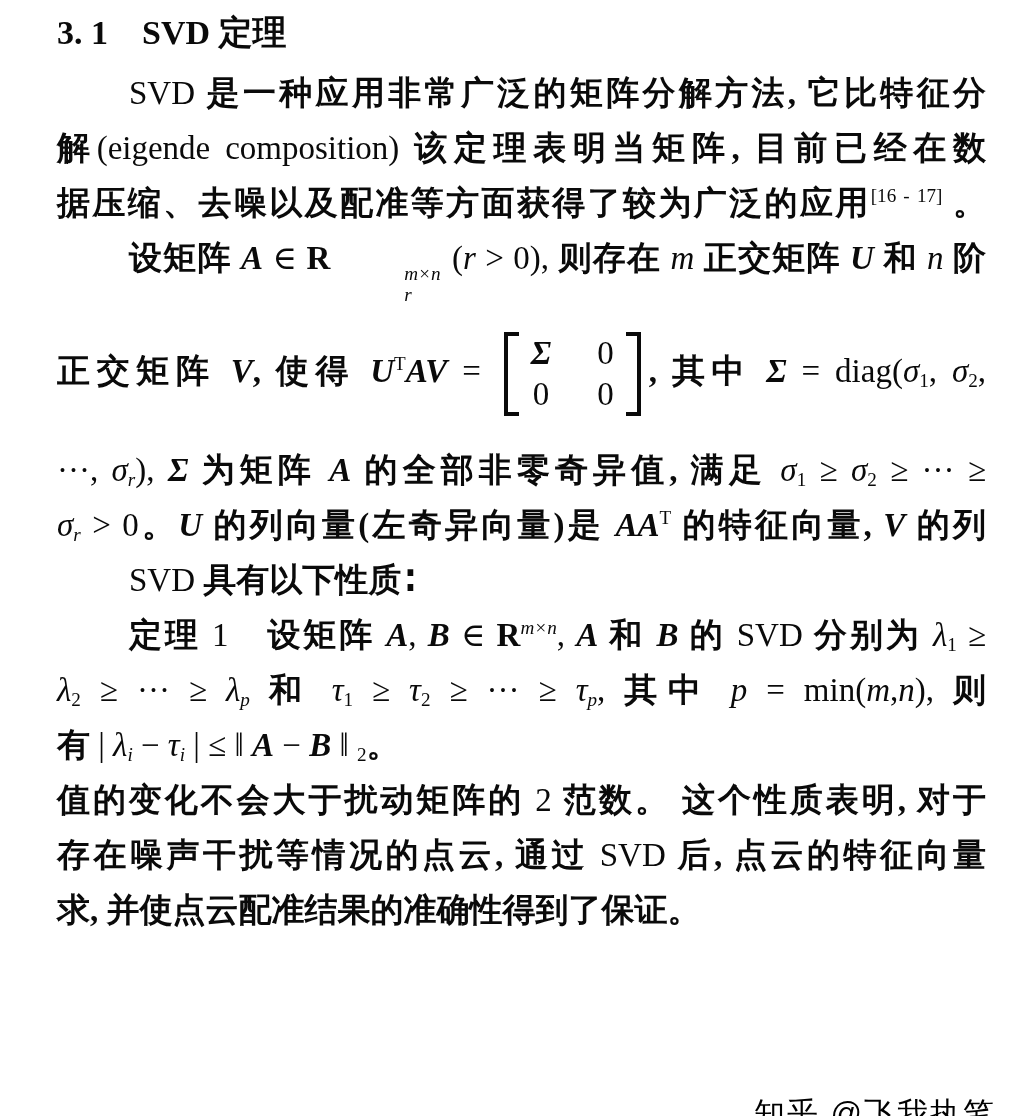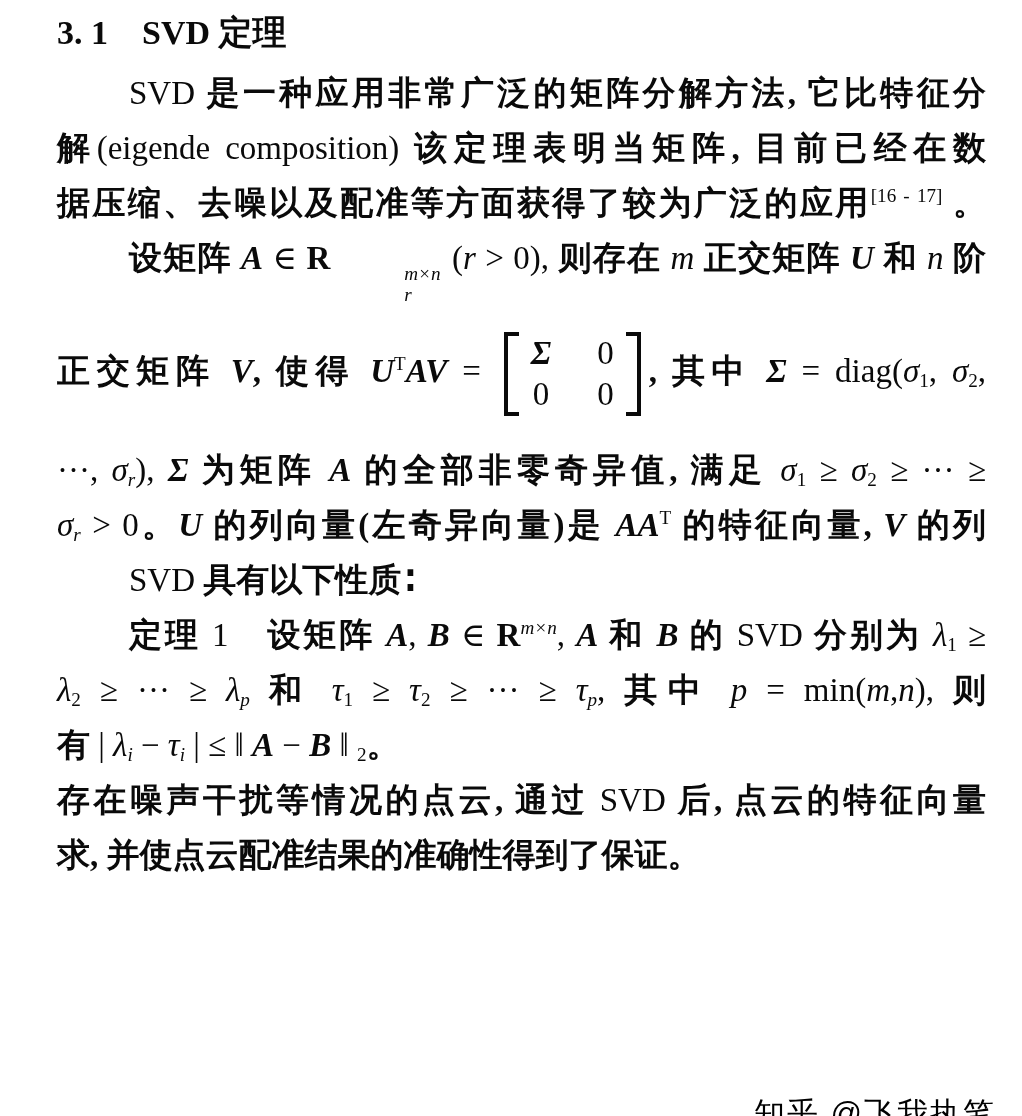--- a/index.html
+++ b/index.html
@@ -118,17 +118,18 @@
             <span class="s-r">0</span>
           </span>
           <span class="m-brk r"></span>
         </span><span class="s-c">, 其中 </span><span class="s-bi">Σ</span><span class="s-r"> = diag(</span><span class="s-i">σ</span><span class="s-r v-sub">1</span><span class="s-r">, </span><span class="s-i">σ</span><span class="s-r v-sub">2</span><span class="s-r">,</span></div>
       <div class="line j"><span class="s-r">···, </span><span class="s-i">σ</span><span class="s-i v-sub">r</span><span class="s-r">), </span><span class="s-bi">Σ</span><span class="s-c"> 为矩阵 </span><span class="s-bi">A</span><span class="s-c"> 的全部非零奇异值, 满足 </span><span class="s-i">σ</span><span class="s-r v-sub">1</span><span class="s-r"> ≥ </span><span class="s-i">σ</span><span class="s-r v-sub">2</span><span class="s-r"> ≥ ··· ≥</span></div>
       <div class="line j"><span class="s-i">σ</span><span class="s-i v-sub">r</span><span class="s-r"> &gt; 0</span><span class="s-c">。</span><span class="s-bi">U</span><span class="s-c"> 的列向量(左奇异向量)是 </span><span class="s-bi">AA</span><span class="s-r v-sup">T</span><span class="s-c"> 的特征向量, </span><span class="s-bi">V</span><span class="s-c"> 的列</span></div>
       <div class="line ind"><span class="s-r">SVD </span><span class="s-c">具有以下性质∶</span></div>
       <div class="line ind j"><span class="s-c">定理</span><span class="s-r"> 1</span><span class="s-c">　设矩阵 </span><span class="s-bi">A</span><span class="s-r">, </span><span class="s-bi">B</span><span class="s-r"> ∈ </span><span class="s-br">R</span><span class="s-i v-sup">m×n</span><span class="s-r">, </span><span class="s-bi">A</span><span class="s-c"> 和 </span><span class="s-bi">B</span><span class="s-c"> 的 </span><span class="s-r">SVD </span><span class="s-c">分别为 </span><span class="s-i">λ</span><span class="s-r v-sub">1</span><span class="s-r"> ≥</span></div>
       <div class="line j"><span class="s-i">λ</span><span class="s-r v-sub">2</span><span class="s-r"> ≥ ··· ≥ </span><span class="s-i">λ</span><span class="s-i v-sub">p</span><span class="s-c"> 和 </span><span class="s-i">τ</span><span class="s-r v-sub">1</span><span class="s-r"> ≥ </span><span class="s-i">τ</span><span class="s-r v-sub">2</span><span class="s-r"> ≥ ··· ≥ </span><span class="s-i">τ</span><span class="s-i v-sub">p</span><span class="s-r">, </span><span class="s-c">其中 </span><span class="s-i">p</span><span class="s-r"> = min(</span><span class="s-i">m</span><span class="s-r">,</span><span class="s-i">n</span><span class="s-r">), </span><span class="s-c">则</span></div>
       <div class="line"><span class="s-c">有 </span><span class="s-r">| </span><span class="s-i">λ</span><span class="s-i v-sub">i</span><span class="s-r"> − </span><span class="s-i">τ</span><span class="s-i v-sub">i</span><span class="s-r"> | ≤ ‖ </span><span class="s-bi">A</span><span class="s-r"> − </span><span class="s-bi">B</span><span class="s-r"> ‖ </span><span class="s-r v-sub">2</span><span class="s-c">。</span></div>
+      <div class="line j"><span class="s-c">值的变化不会大于扰动矩阵的 </span><span class="s-r">2</span><span class="s-c"> 范数。 这个性质表明, 对于</span></div>
       <div class="line j"><span class="s-c">存在噪声干扰等情况的点云, 通过 </span><span class="s-r">SVD </span><span class="s-c">后, 点云的特征向量</span></div>
       <div class="line"><span class="s-c">求, 并使点云配准结果的准确性得到了保证。</span></div>
     </div>
   <div class="watermark" style="color: #000000; margin-top: 43px;">知乎 @飞我执笔</div>
 </div>
 
 </body></html>

